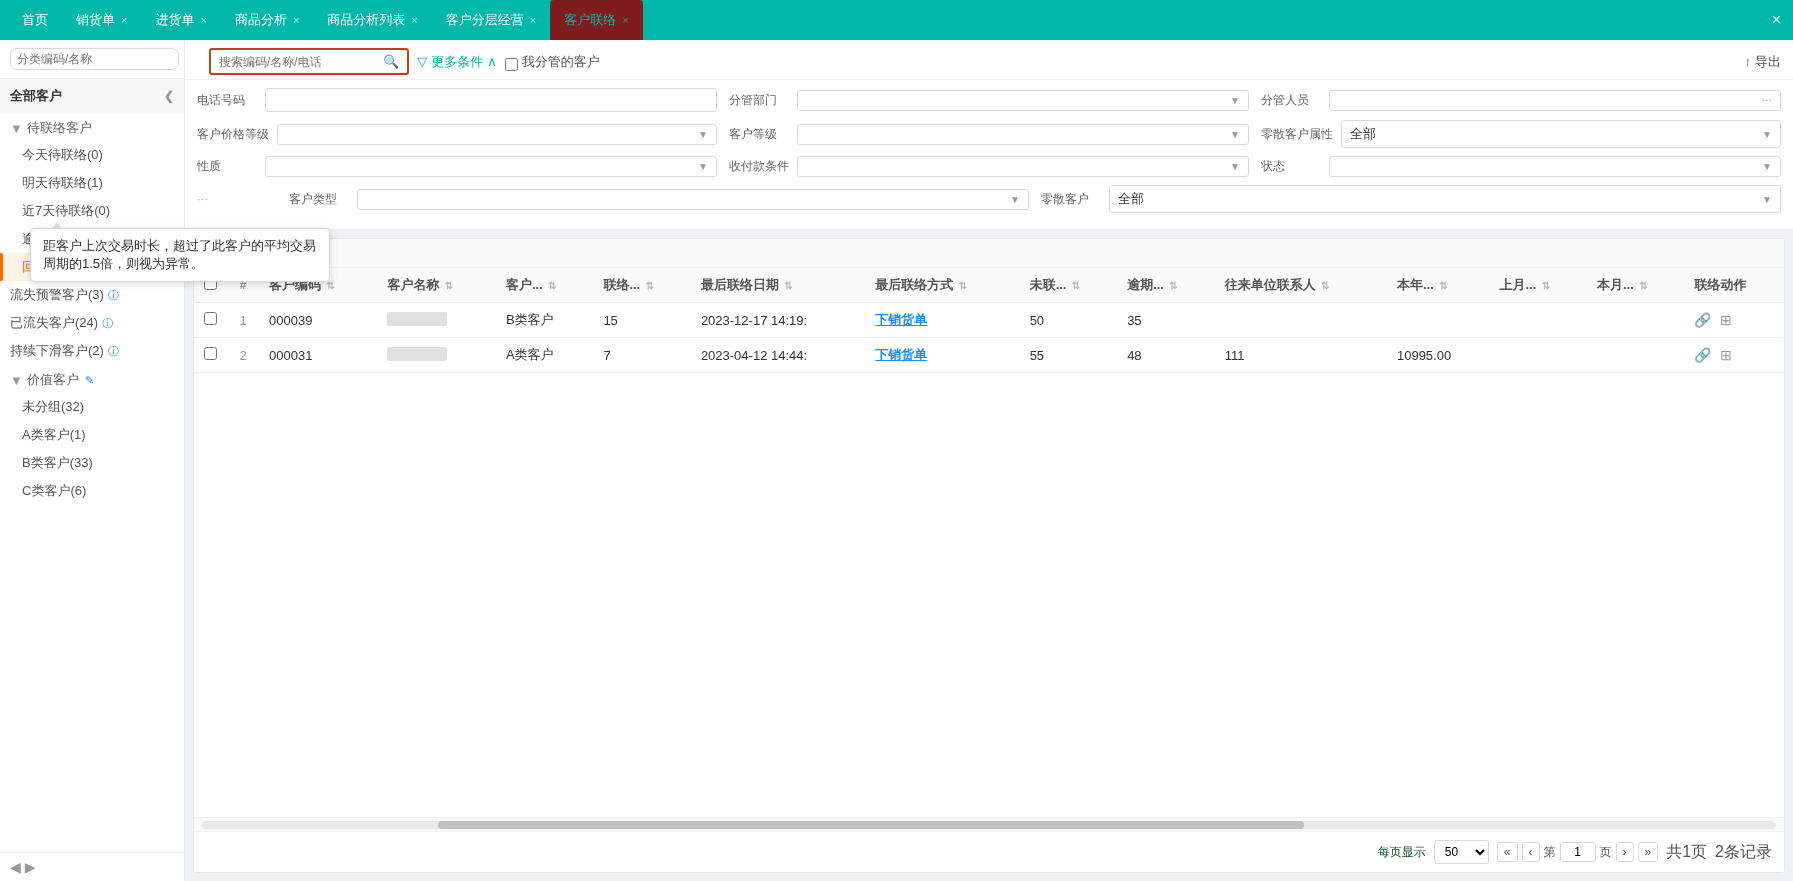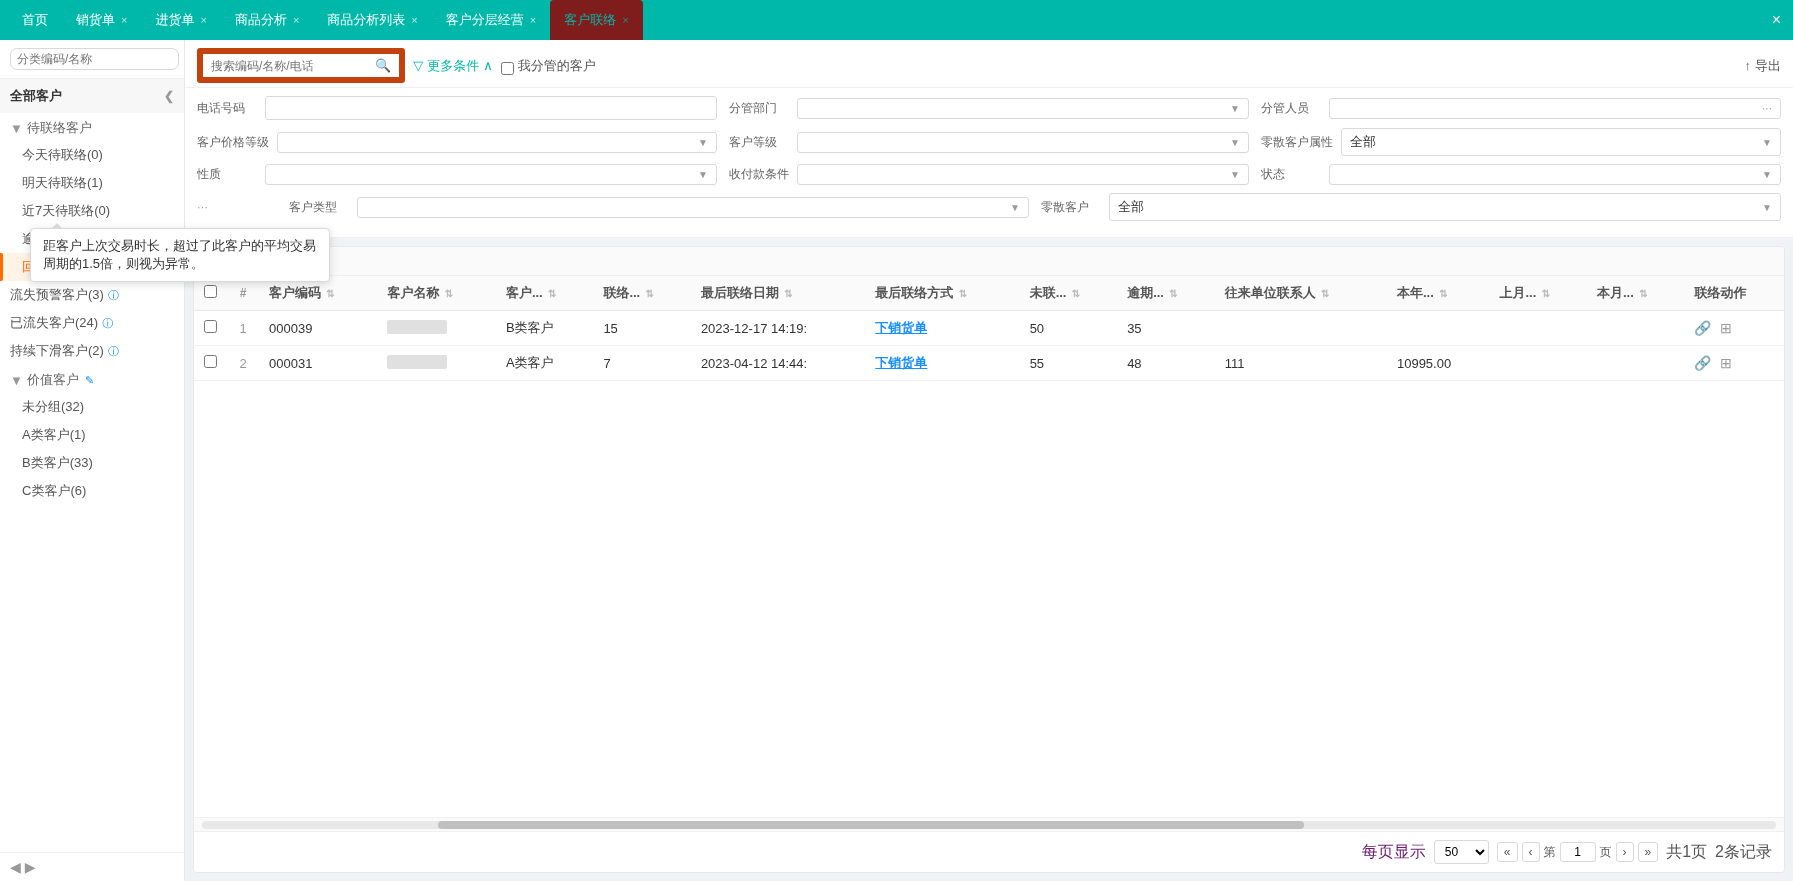--- a/index.html
+++ b/index.html
@@ -112,22 +112,22 @@
 
     
     .filter-bar {
       background: #fff;
       margin: 0; padding: 8px 12px 4px 12px;
       display: flex; align-items: center; flex-wrap: wrap; gap: 8px;
       border-bottom: 1px solid #f0f0f0;
     }
     .search-input-wrap {
       display: flex; align-items: flex-end;
-      border: 6px solid #c2410c; border-radius: 3px;
-      padding: 4px 8px; background: #fff; min-width: 200px;
+      border: 2px solid #c2410c; border-radius: 3px;
+      padding: 4px 8px; background: #fff; min-width: 200px; margin-left: 12px;
     }
     .search-input-wrap input {
       border: none; outline: none; font-size: 12px; color: #999; flex: 1;
     }
     .search-input-wrap .search-icon { color: #999; margin-left: 4px; }
     .more-conditions-btn {
       display: flex; align-items: center; gap: 4px;
       color: #00b8a9; cursor: pointer; font-size: 12px;
       border: none; background: none; padding: 0;
     }
@@ -218,21 +218,21 @@
     .link-text { color: #1890ff; cursor: pointer; text-decoration: underline; font-weight: bold; }
     .action-icons { display: flex; gap: 8px; }
     .action-icon { color: #999; cursor: pointer; font-size: 14px; }
 
     
     .pagination-bar {
       display: flex; align-items: center; justify-content: flex-end;
       padding: 8px 12px; border-top: 1px solid #f0f0f0;
       background: #fff; gap: 8px;
     }
-    .pagination-label { font-size: 16px; color: #701a75; }
+    .pagination-label { font-size: 12px; color: #14532d; }
     .page-size-select {
       border: 1px solid #d9d9d9; border-radius: 3px;
       padding: 3px 6px; font-size: 12px; background: #fff;
     }
     .page-nav { display: flex; align-items: center; gap: 4px; }
     .page-btn {
       border: 1px solid #d9d9d9; background: #fff;
       border-radius: 3px; padding: 2px 6px;
       cursor: pointer; color: #555; font-size: 12px;
     }

